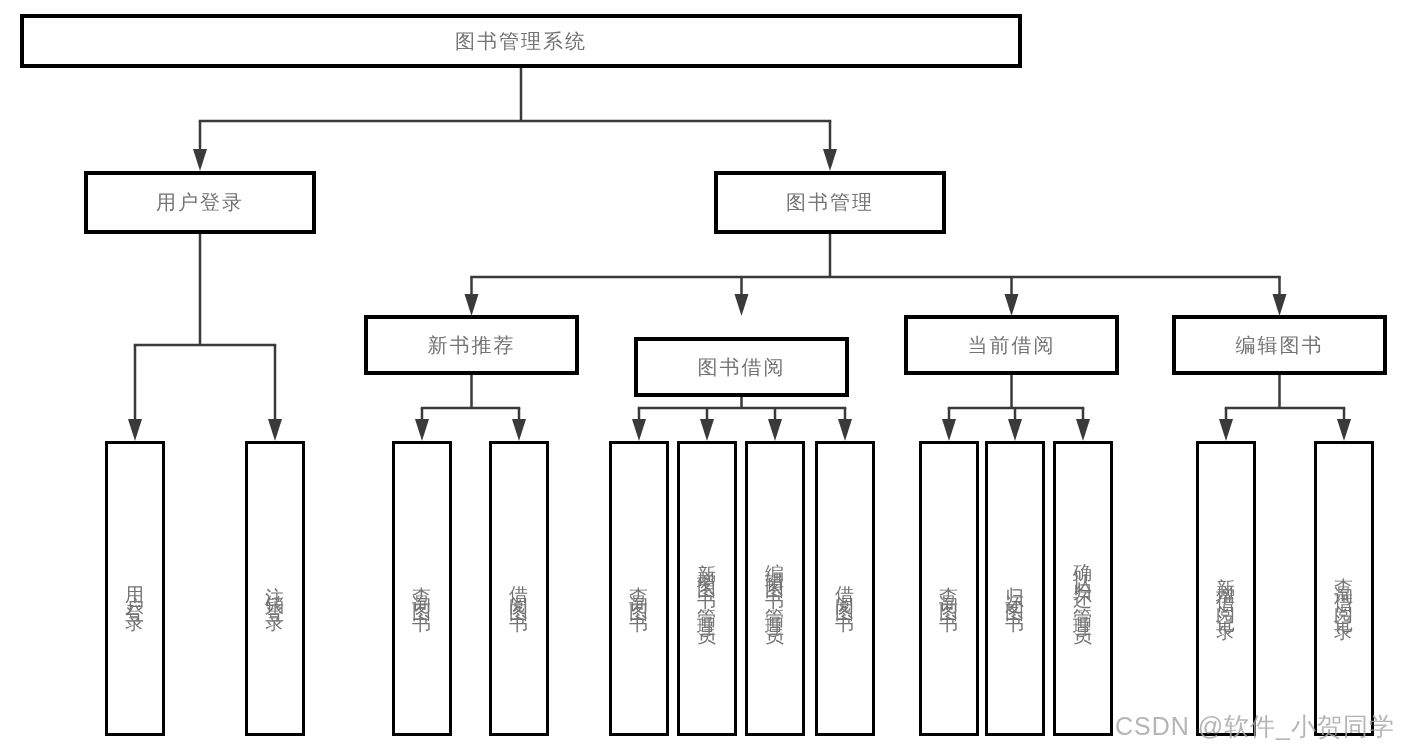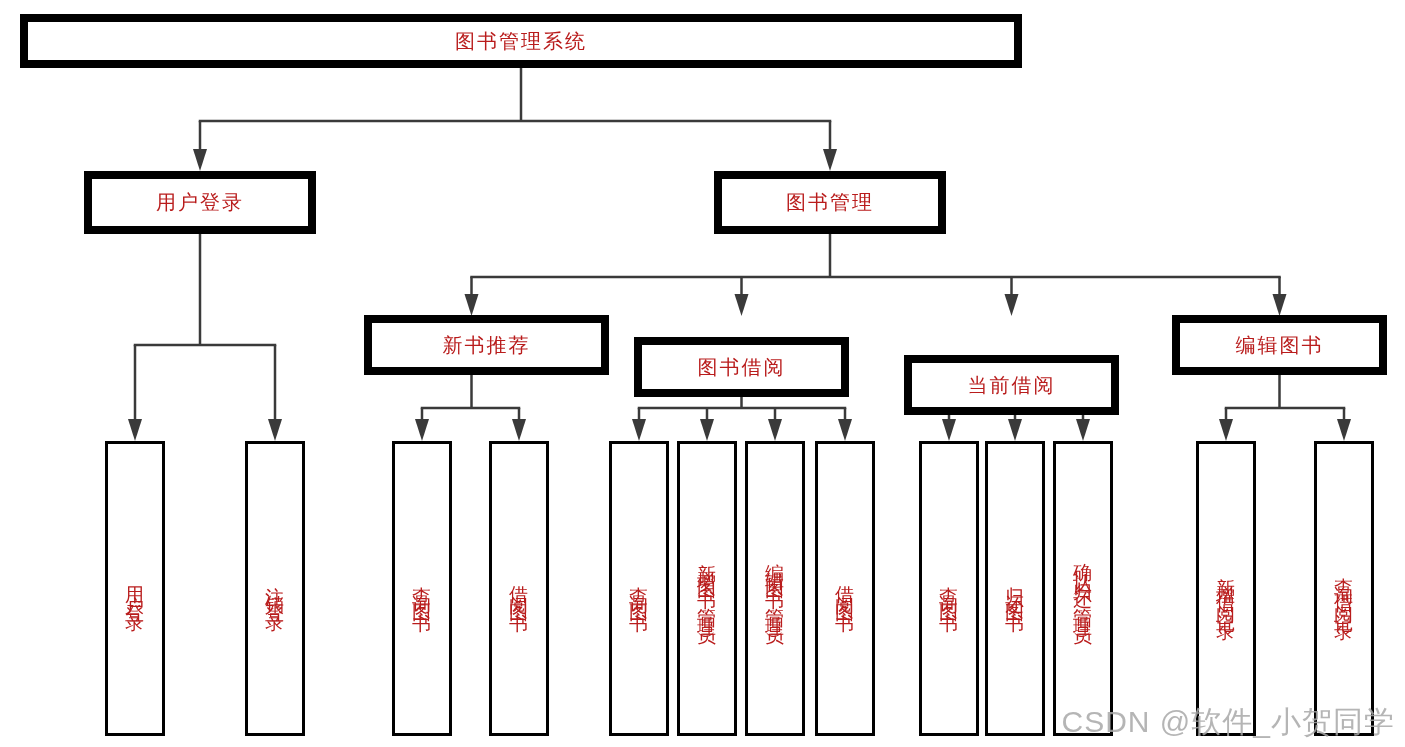--- a/index.html
+++ b/index.html
@@ -14,69 +14,69 @@
   }
   #wires {
     position: absolute;
     left: 0; top: 0;
     width: 1405px; height: 747px;
   }
   .box {
     position: absolute;
     box-sizing: border-box;
     background: #ffffff;
-    border: 8px solid #000000;
+    border: 4px solid #000000;
     display: flex;
     align-items: center;
     justify-content: center;
     font-size: 20px;
     letter-spacing: 2px;
-    color: #b91c1c;
+    color: #737373;
   }
   .leaf {
     border-width: 3px;
   }
   .vtext {
     writing-mode: vertical-lr;
     text-orientation: mixed;
     font-size: 19px;
     letter-spacing: 9px;
     line-height: 1.0;
     white-space: nowrap;
   }
   
   #n-root   { left: 20px;  top: 14px;  width: 1002px; height: 54px; }
   
   #n-login  { left: 84px;  top: 171px; width: 232px;  height: 63px; }
   #n-mgmt   { left: 714px; top: 171px; width: 232px;  height: 63px; justify-content: center; }
   
-  #n-s0 { left: 364px;  top: 315px; width: 245px; height: 60px; }
+  #n-s0 { left: 364px;  top: 315px; width: 215px; height: 60px; }
   #n-s1 { left: 634px;  top: 315px; width: 215px; height: 60px; margin-top: 22px; }
-  #n-s2 { left: 904px;  top: 315px; width: 215px; height: 60px; margin-top: 40px; }
+  #n-s2 { left: 904px;  top: 315px; width: 215px; height: 60px; }
   #n-s3 { left: 1172px; top: 315px; width: 215px; height: 60px; }
   
   .leaf { top: 441px; height: 295px; width: 60px; }
   #l-0  { left: 105px; }
   #l-1  { left: 245px; }
   #l-2  { left: 392px; }
   #l-3  { left: 489px; }
   #l-4  { left: 609px; }
   #l-5  { left: 677px; }
   #l-6  { left: 745px; }
   #l-7  { left: 815px; }
   #l-8  { left: 919px; }
   #l-9  { left: 985px; }
   #l-10 { left: 1053px; }
   #l-11 { left: 1196px; }
   #l-12 { left: 1314px; }
   #watermark {
     position: absolute;
     right: 10px;
     bottom: 4px;
-    font-size: 30px;
+    font-size: 25px;
     color: rgba(168,168,168,0.85);
     letter-spacing: 1px;
     white-space: nowrap;
   }
 </style>
 </head>
 <body>
 
 <div id="stage">
 

